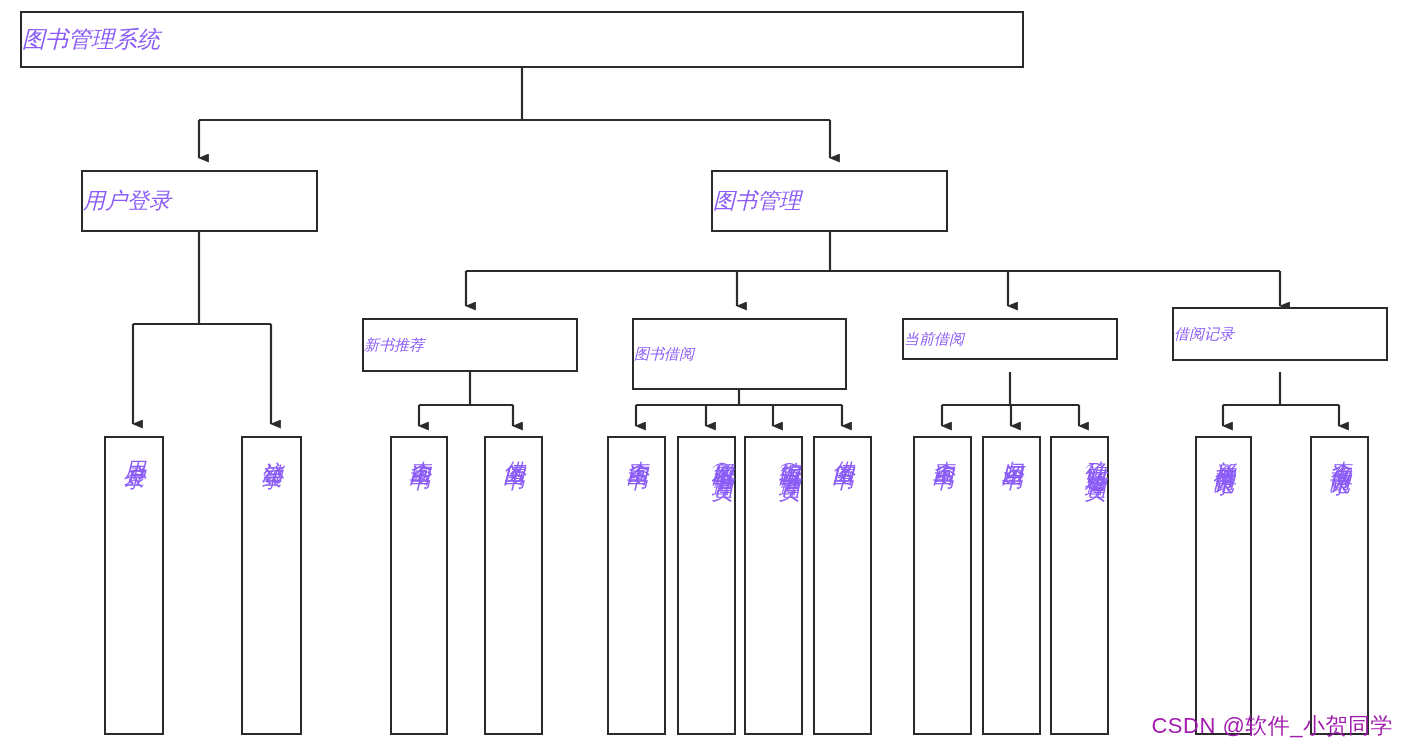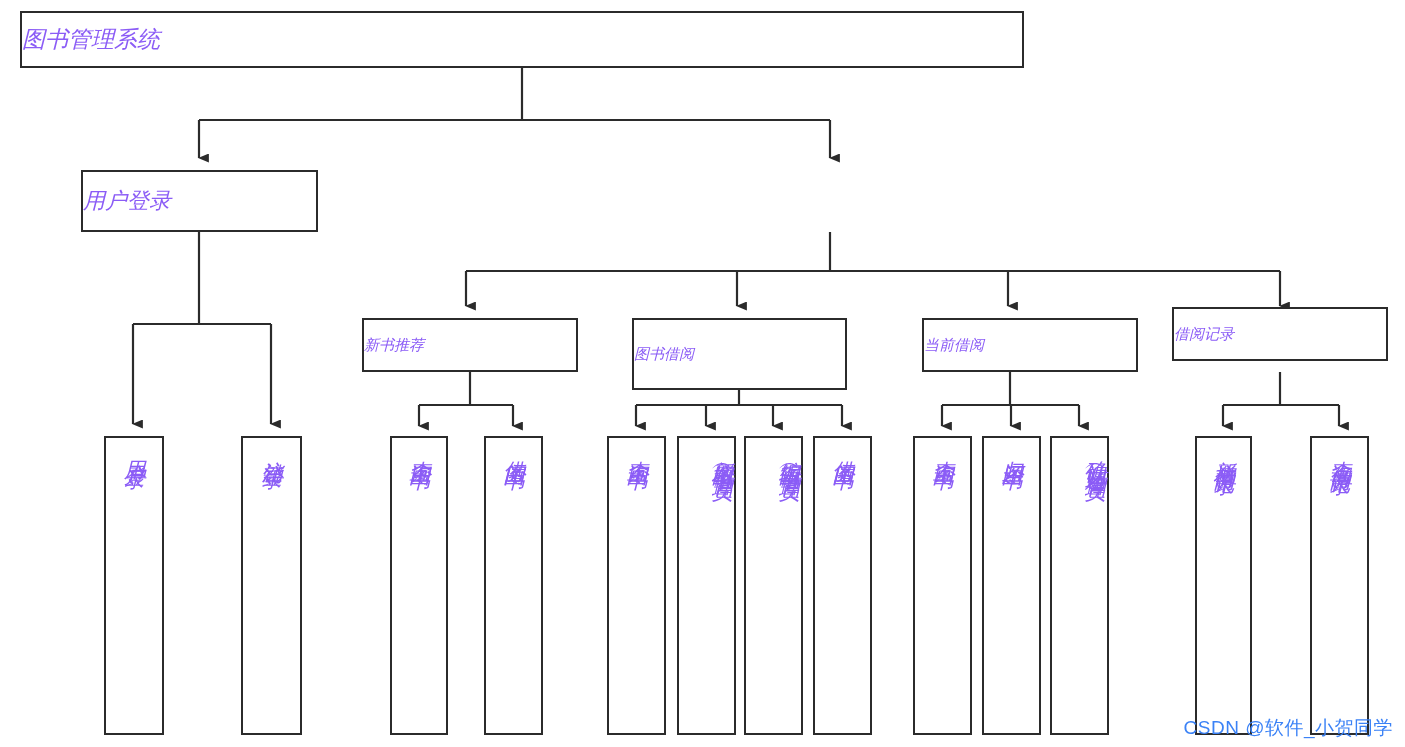--- a/index.html
+++ b/index.html
@@ -64,22 +64,22 @@
     stroke-width: 2.2;
     fill: none;
   }
   .arrowhead {
     fill: #2b2b2b;
   }
   .watermark {
     position: absolute;
     right: 12px;
     bottom: 6px;
-    font-size: 19px;
-    color: #3b82f6;
+    font-size: 22px;
+    color: #a21caf;
     letter-spacing: 0.5px;
     white-space: nowrap;
   }
 </style>
 </head>
 <body>
 
 <div id="canvas">
 
   <svg class="wires" viewBox="0 0 1405 747" xmlns="http://www.w3.org/2000/svg">
@@ -130,28 +130,31 @@
     <path class="wire" d="M 1339 405 L 1339 426" marker-end="url(#arrow)"></path>
   </svg>
 
   <div class="node root" style="left:20px; top:11px; width:1004px; height:57px;">
     <span>图书管理系统</span>
   </div>
 
   <div class="node level2" style="left:81px; top:170px; width:237px; height:62px;">
     <span>用户登录</span>
   </div>
+  <div class="node level2" style="left:711px; top:170px; width:237px; height:62px;">
+    <span>图书管理</span>
+  </div>
 
   <div class="node level3" style="left:362px; top:318px; width:216px; height:54px;">
     <span>新书推荐</span>
   </div>
   <div class="node level3" style="left:632px; top:318px; width:215px; height:72px;">
     <span>图书借阅</span>
   </div>
-  <div class="node level3" style="left:902px; top:318px; width:216px; height:54px;margin-left:20px;">
+  <div class="node level3" style="left:902px; top:318px; width:216px; height:42px;">
     <span>当前借阅</span>
   </div>
   <div class="node level3" style="left:1172px; top:307px; width:216px; height:54px;">
     <span>借阅记录</span>
   </div>
 
   <div class="node leaf" style="left:104px; top:436px; width:60px; height:299px;">
     <span class="leaf-text">用户登录</span>
   </div>
   <div class="node leaf" style="left:241px; top:436px; width:61px; height:299px;">

